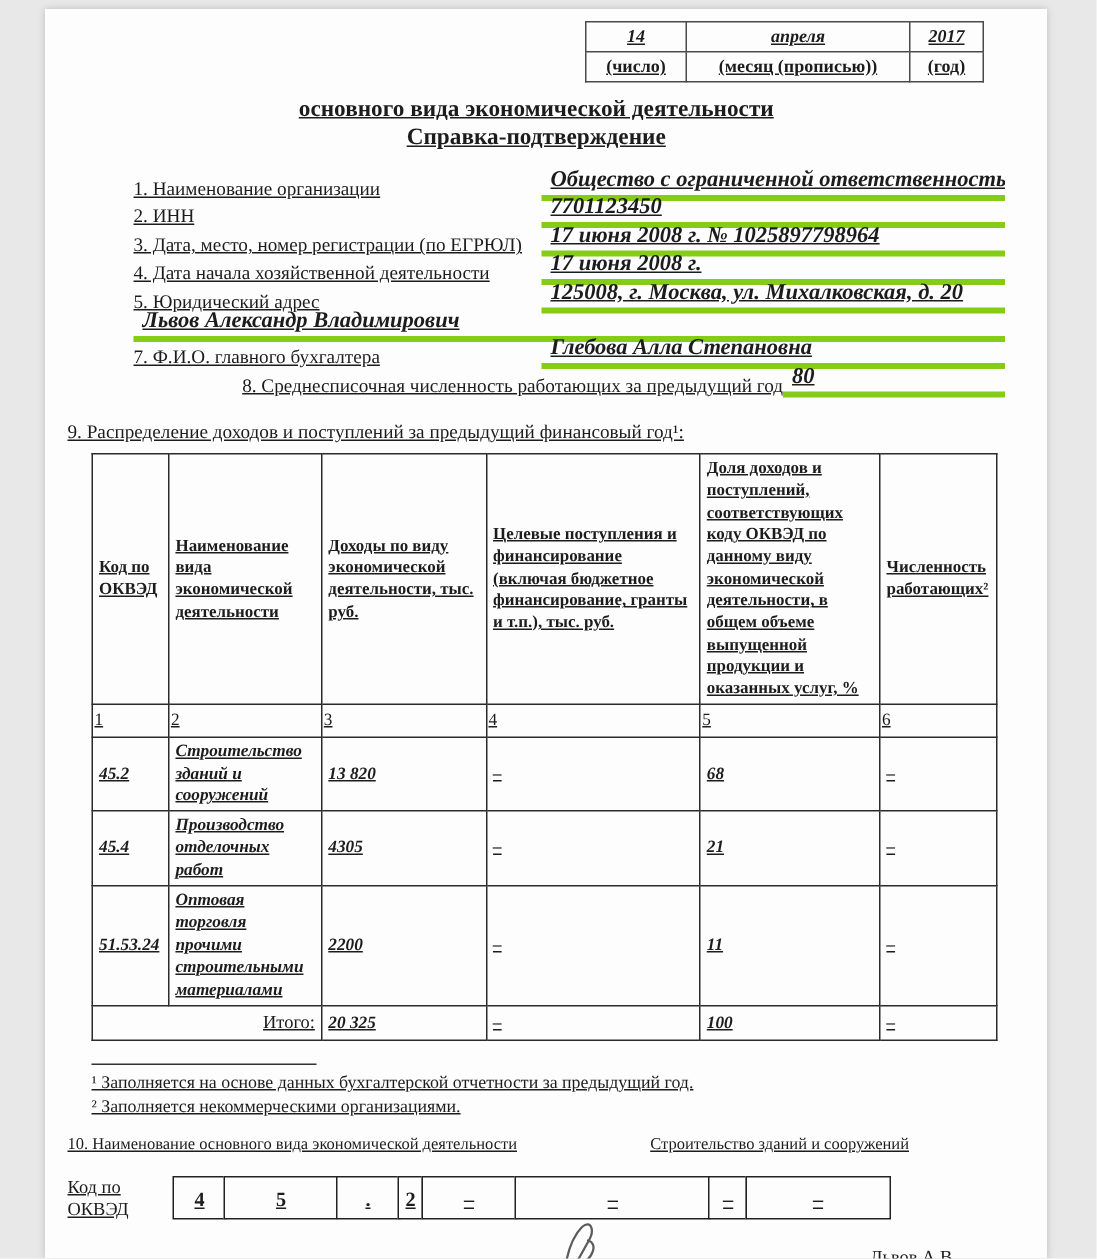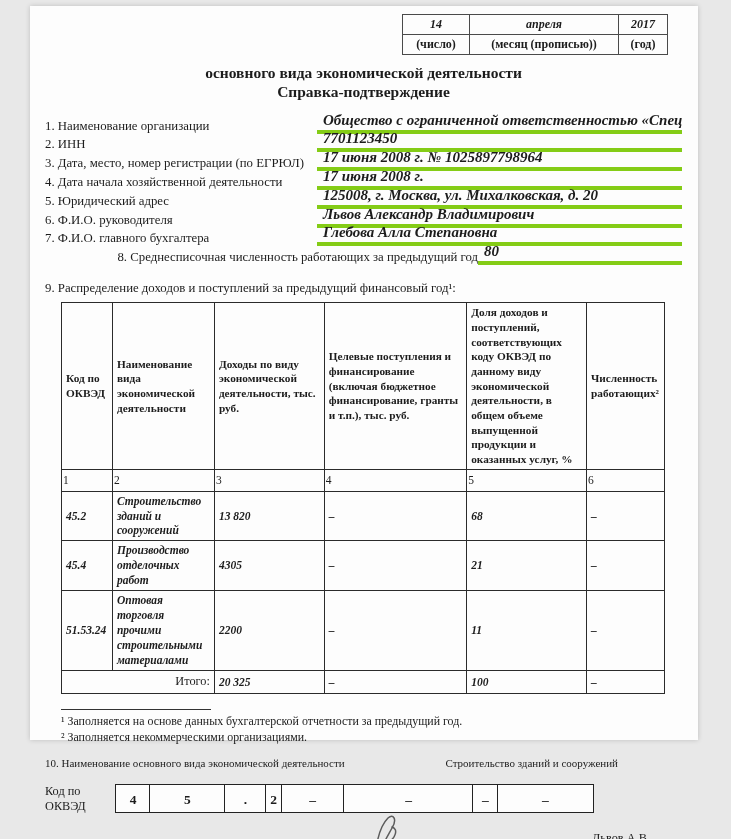--- a/index.html
+++ b/index.html
@@ -2,36 +2,36 @@
 <html><head>
 <meta charset="utf-8">
 <style>
   html,body{margin:0;padding:0;}
   body{
     width:731px;height:839px;background:#e8e8e8;overflow:hidden;
     font-family:"Liberation Serif","DejaVu Serif",serif;color:#1c1c1c;
     position:relative;
   }
   .page{
-    position:absolute;left:30px;top:6px;width:668px;height:734px;
+    position:absolute;left:30px;top:6px;width:668px;height:833px;
     background:#fdfdfd;box-shadow:0 0 5px rgba(0,0,0,.18);
-    box-sizing:border-box;padding:8px 16px 0 15px;
+    box-sizing:border-box;padding:8px 28px 0 15px;text-decoration:underline;
   }
   
   .date-table{border-collapse:collapse;margin-left:auto;margin-right:14px;}
   .date-table td{
     border:1.4px solid #4a4a4a;text-align:center;font-size:12px;
     height:19px;padding:0 4px;font-weight:bold;
   }
   .date-table .val{font-style:italic;}
   .c-day{width:58px;}.c-month{width:140px;}.c-year{width:40px;}
   
   .title{margin-top:9px;text-align:center;font-weight:bold;font-size:15.5px;line-height:1.22;}
   
-  .fields{margin-top:13px;}
+  .fields{margin-top:13px;margin-left:44px;}
   .field-row{display:flex;align-items:flex-end;height:18.8px;font-size:12.8px;}
   .field-label{width:272px;flex:none;}
   .field-label.wide{width:433px;text-align:right;}
   .field-value{
     flex:1;border-bottom:4px solid #84cc16;font-style:italic;font-weight:bold;
     font-size:15px;padding:0 2px 1px 6px;white-space:nowrap;overflow:hidden;
   }
   .section9{margin-top:16px;font-size:12.8px;}
   
   table.main{border-collapse:collapse;margin:6px 0 0 16px;width:604px;border:1.6px solid #222;}
@@ -119,21 +119,20 @@
     </div>
     <div class="field-row">
       <div class="field-label">4. Дата начала хозяйственной деятельности</div>
       <div class="field-value">17  июня 2008  г.</div>
     </div>
     <div class="field-row">
       <div class="field-label">5. Юридический адрес</div>
       <div class="field-value">125008, г. Москва, ул. Михалковская, д. 20</div>
     </div>
     <div class="field-row">
-      <div class="field-label">6. Ф.И.О. руководителя</div>
       <div class="field-value">Львов Александр Владимирович</div>
     </div>
     <div class="field-row">
       <div class="field-label">7. Ф.И.О. главного бухгалтера</div>
       <div class="field-value">Глебова Алла Степановна</div>
     </div>
     <div class="field-row">
       <div class="field-label wide">8. Среднесписочная численность работающих за предыдущий год</div>
       <div class="field-value">80</div>
     </div>

